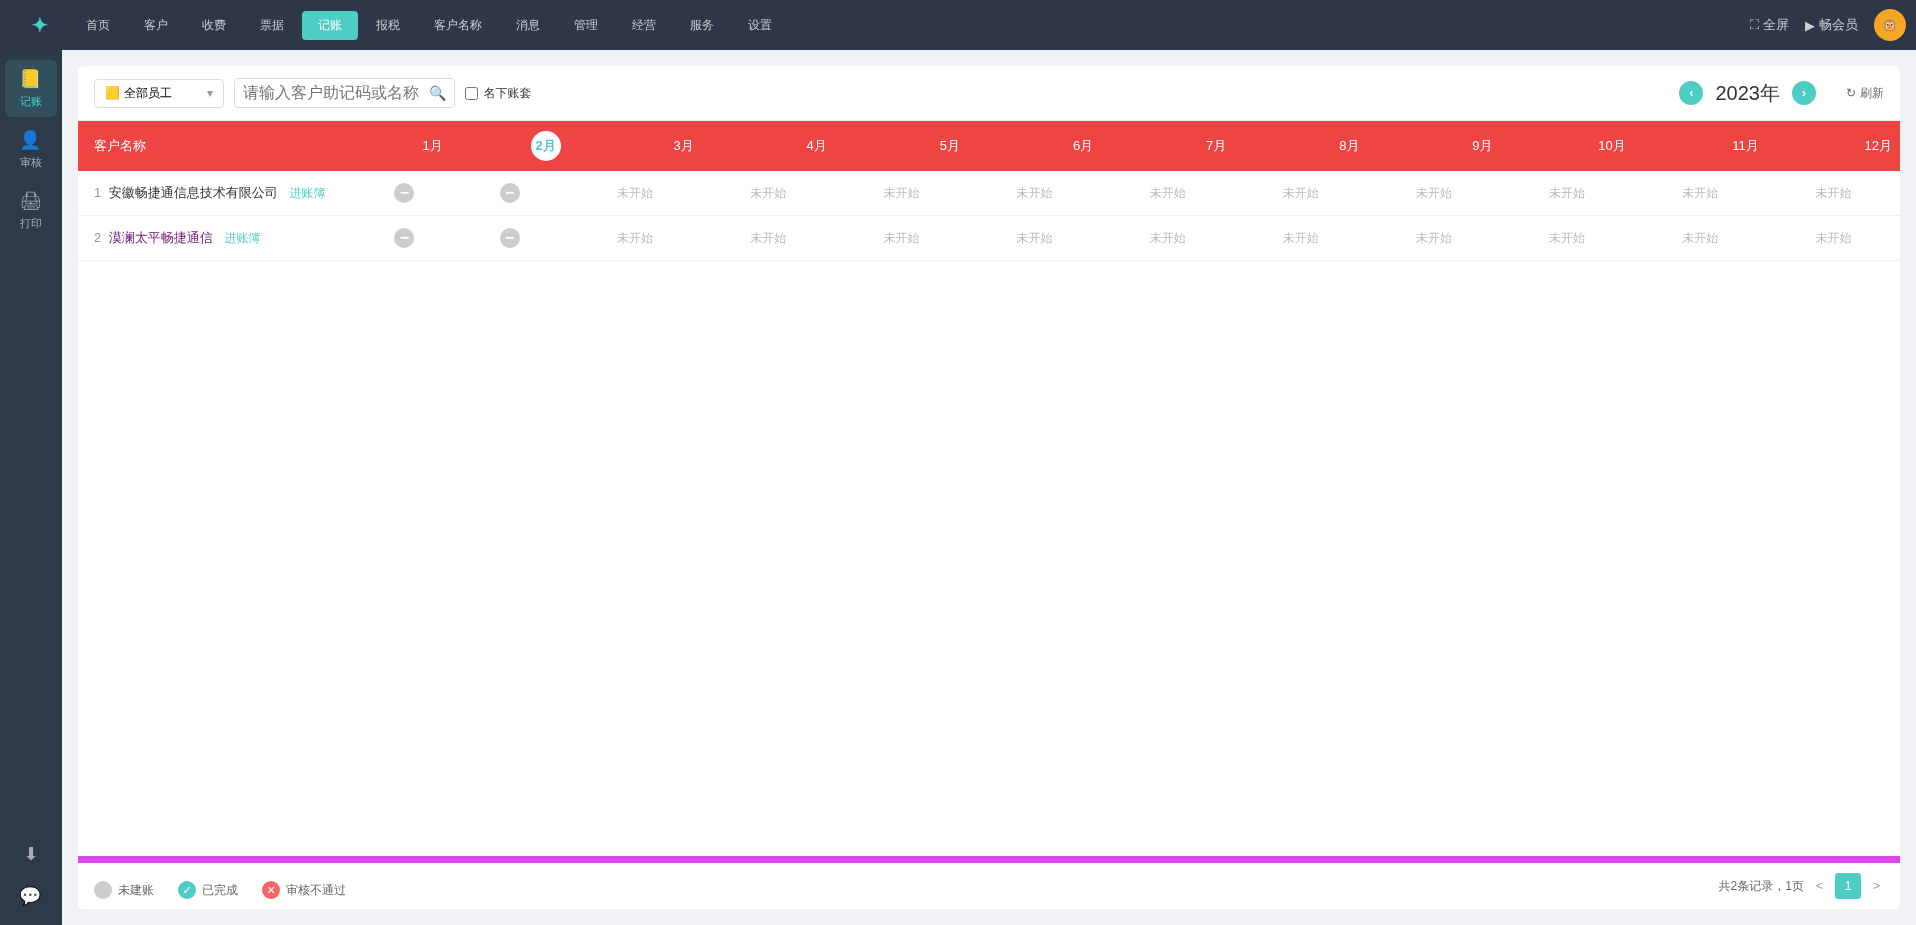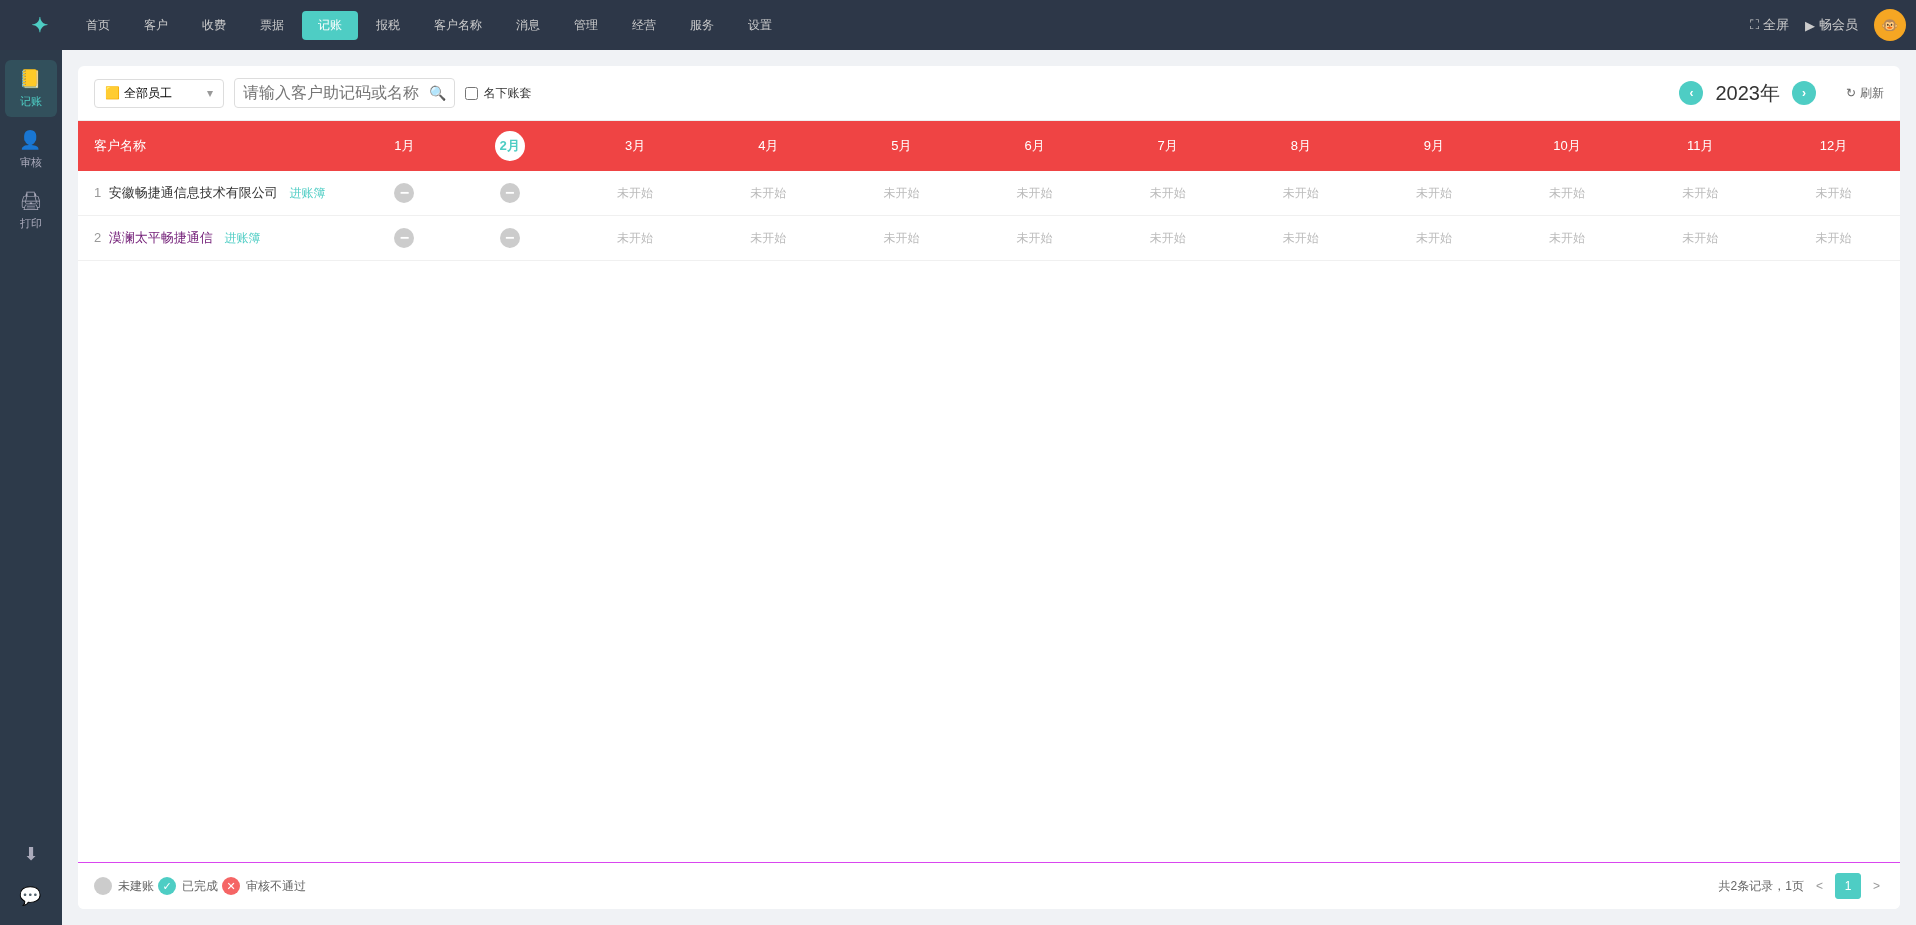--- a/index.html
+++ b/index.html
@@ -115,42 +115,42 @@
       color: #666; cursor: pointer; font-size: 12px;
       margin-left: 20px;
     }
 
     
     .table-container { flex: 1; overflow-y: auto; overflow-x: hidden; }
     table { width: 100%; border-collapse: collapse; }
     thead tr { background: #ef4444; }
     thead th {
       color: #fff; padding: 10px 8px; font-size: 13px;
-      font-weight: 500; text-align: center; white-space: nowrap;
+      font-weight: 500; text-align: right; white-space: nowrap;
     }
     thead th:first-child { text-align: left; padding-left: 16px; }
     .month-current-cell { position: relative; }
     .month-current-cell .circle {
       display: inline-flex; align-items: center; justify-content: center;
       width: 30px; height: 30px; border-radius: 50%; background: #fff;
       color: #4ecdc4; font-weight: bold; font-family: Liberation Mono, monospace;
     }
 
     tbody tr { border-bottom: 1px solid #f0f0f0; }
     tbody td {
       padding: 12px 8px; font-size: 13px; text-align: center;
       color: #666; white-space: nowrap;
     }
     tbody td:first-child { text-align: left; padding-left: 16px; color: #333; }
 
     
     .footer {
-      display: flex; align-items: center; padding: 10px 16px;
-      border-top: 1px solid #d946ef; background: #fff;
-      gap: 4px;
+      display: flex; align-items: flex-end; padding: 10px 16px;
+      border-top: 7px solid #d946ef; background: #fff;
+      gap: 24px;
     }
     .legend-item { display: flex; align-items: center; gap: 6px; font-size: 12px; color: #666; }
     .legend-dot-gray { width: 18px; height: 18px; border-radius: 50%; background: #ccc; }
     .legend-dot-teal {
       width: 18px; height: 18px; border-radius: 50%; background: #4ecdc4;
       display: flex; align-items: center; justify-content: center; color: #fff; font-size: 11px;
     }
     .legend-dot-red {
       width: 18px; height: 18px; border-radius: 50%; background: #f56565;
       display: flex; align-items: center; justify-content: center; color: #fff; font-size: 11px;

